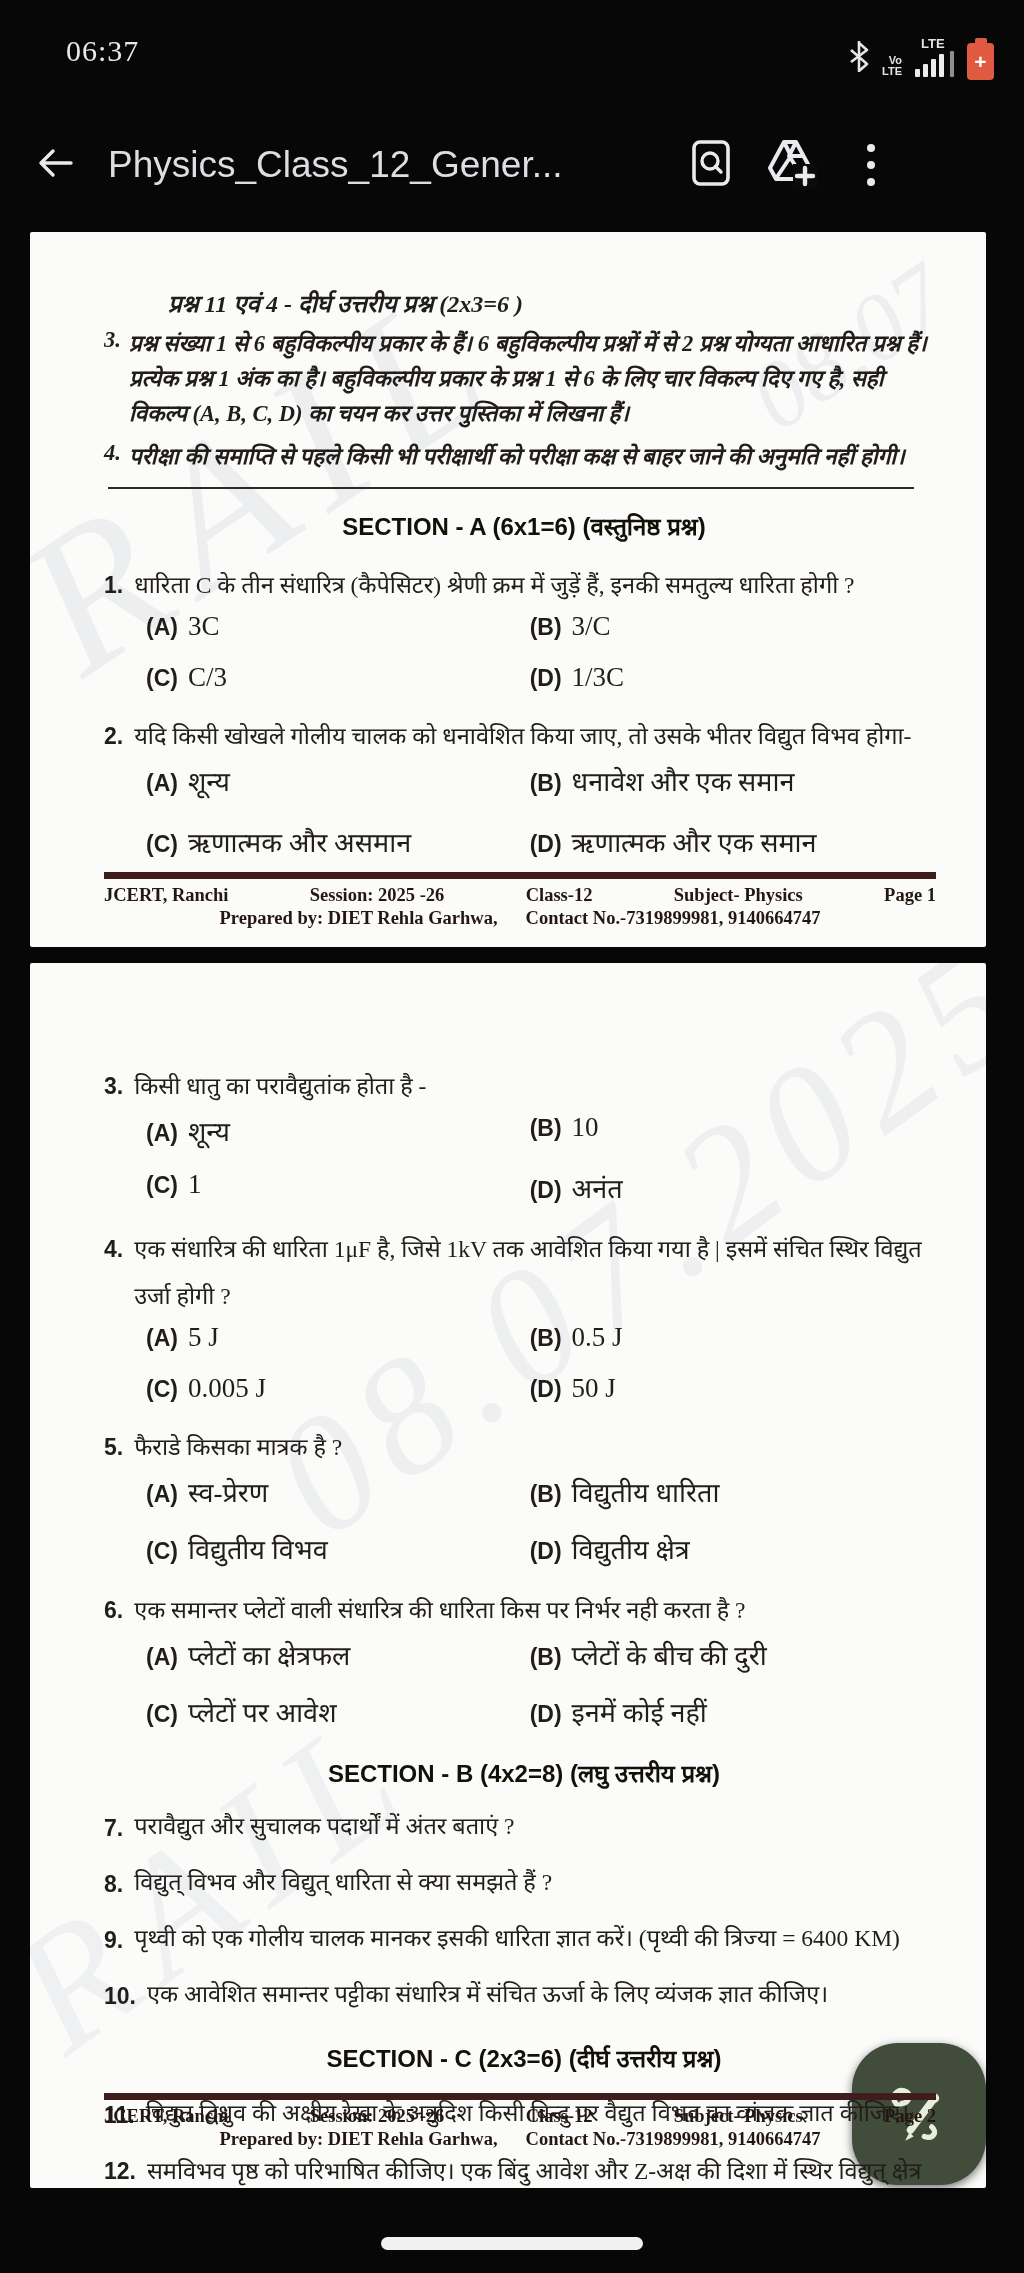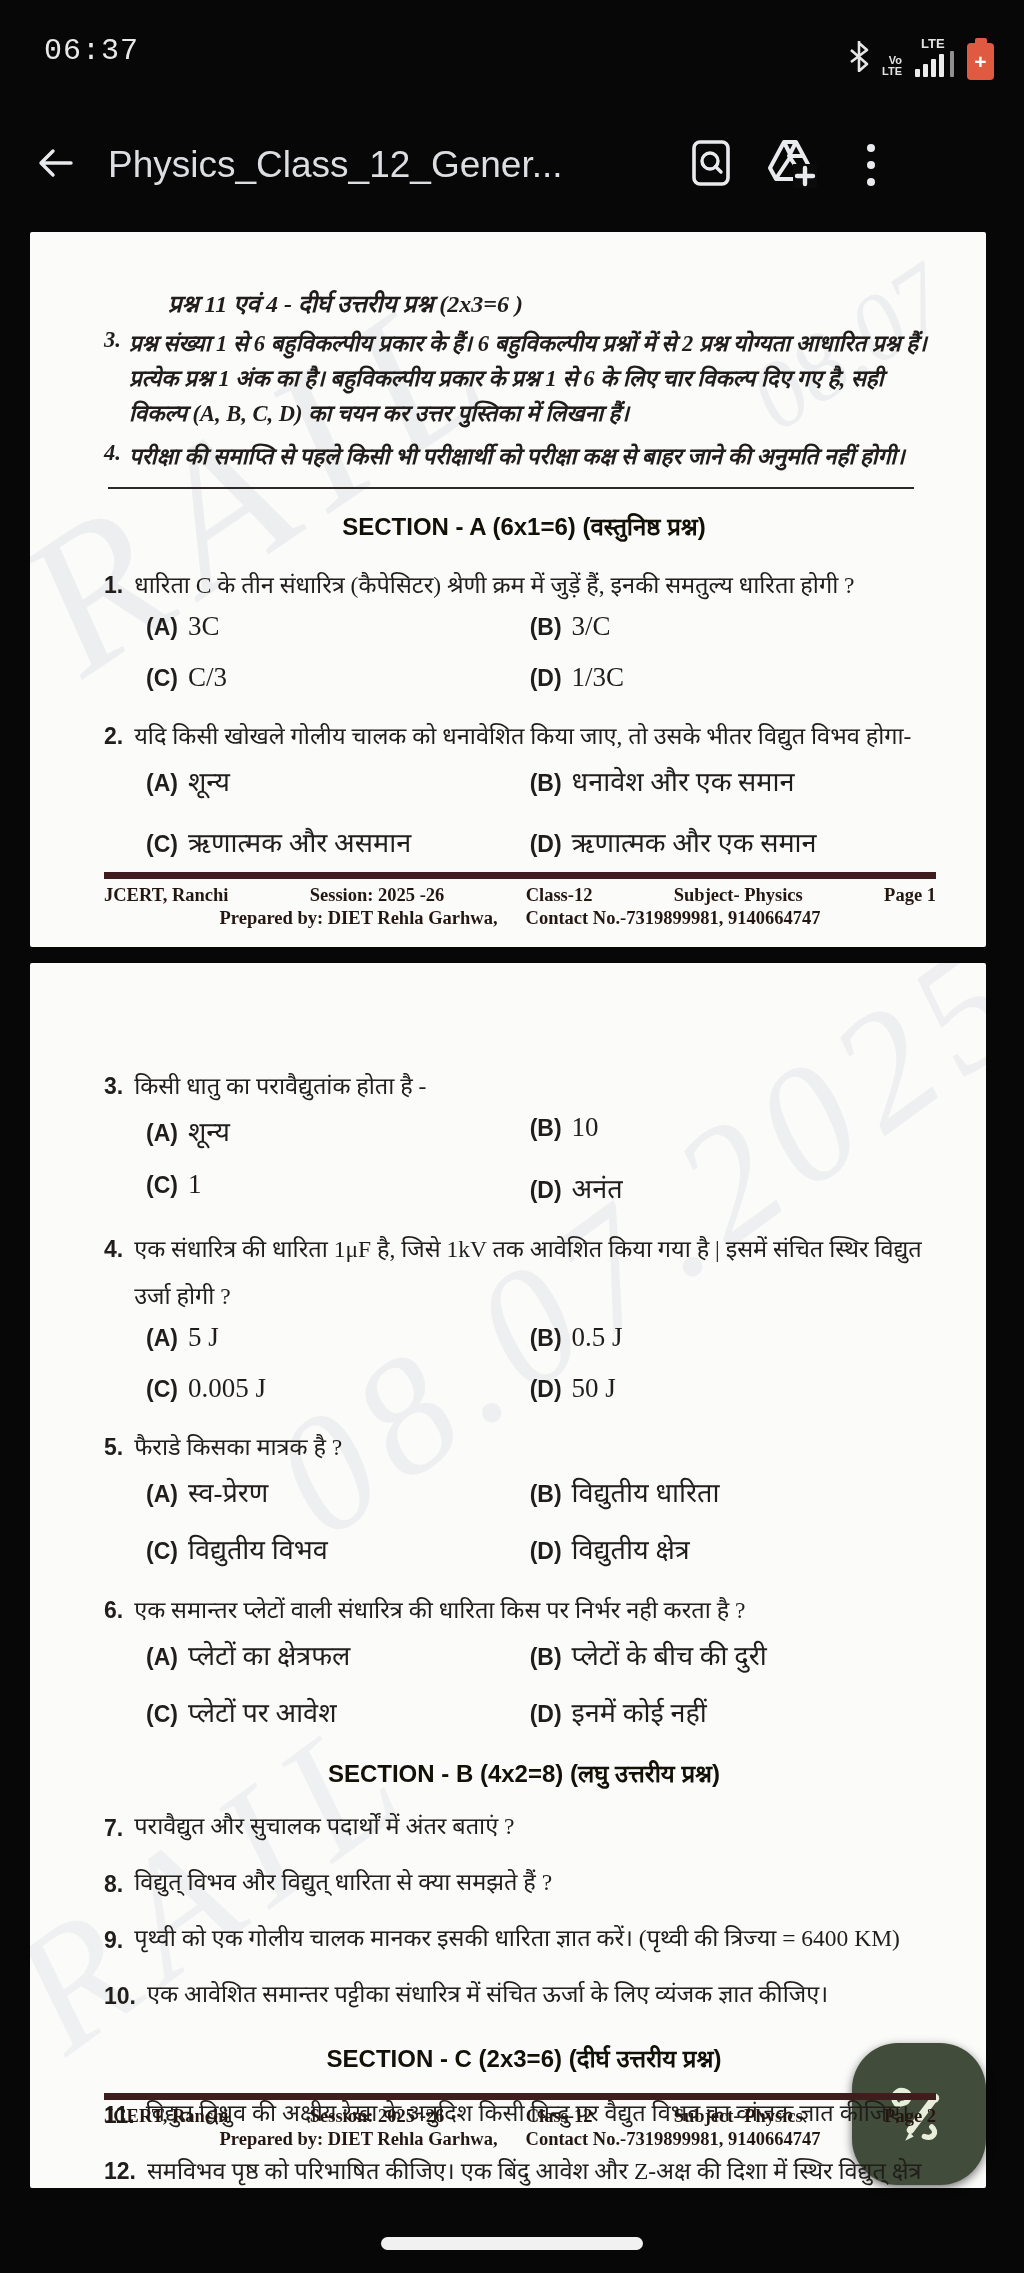--- a/index.html
+++ b/index.html
@@ -1,20 +1,20 @@
 <!DOCTYPE html>
 <html><head>
 <meta charset="utf-8">
 <style>
   * { margin:0; padding:0; box-sizing:border-box; }
   html,body { width:1024px; height:2273px; }
   body { background:#070707; font-family:"Liberation Serif", serif; position:relative; overflow:hidden; }
 
   
-  .status-time { position:absolute; left:44px; top:34px; font-family:Liberation Mono, monospace;
+  .status-time { position:absolute; left:66px; top:34px; font-family:Liberation Serif, serif;
                  font-size:30px; color:#e9e9e9; letter-spacing:1px; }
   .status-cluster { position:absolute; right:30px; top:32px; display:flex; align-items:flex-end; gap:13px; height:48px; }
   .volte { display:flex; flex-direction:column; justify-content:flex-end; font-family:"Liberation Sans",sans-serif;
            font-size:11px; font-weight:bold; color:#e3e3e3; line-height:.95; text-align:right; padding-bottom:4px; }
   .lte-group { display:flex; flex-direction:column; align-items:flex-start; padding-bottom:3px; }
   .lte-label { font-family:"Liberation Sans",sans-serif; font-size:13px; font-weight:bold; color:#e3e3e3; margin-left:6px; }
   .sig-row { display:flex; align-items:flex-end; gap:3px; }
   .sig-bar { width:5px; background:#ececec; border-radius:1px; }
   .sig-muted { width:4px; height:26px; background:#8f8f8f; border-radius:1px; margin-left:3px; }
   .battery { display:flex; flex-direction:column; align-items:center; }

